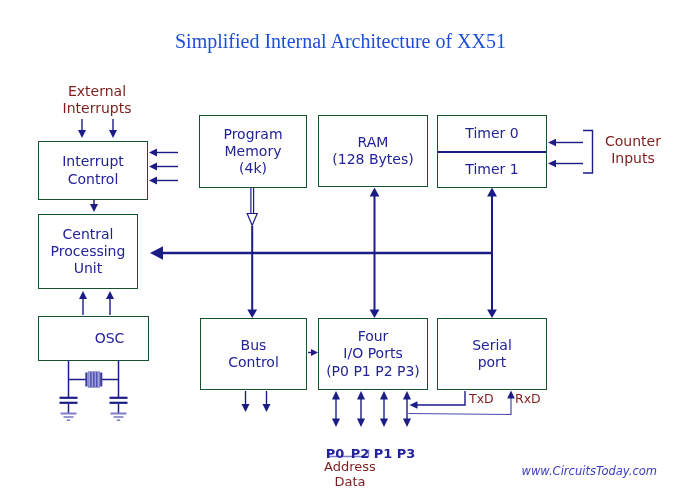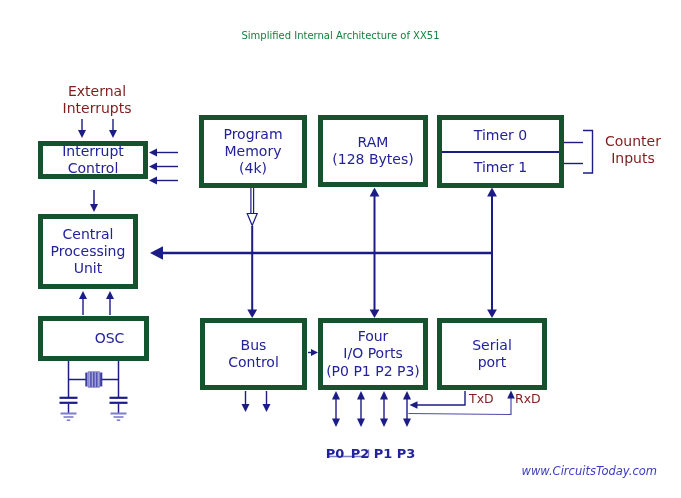--- a/index.html
+++ b/index.html
@@ -3,33 +3,33 @@
 <meta charset="utf-8">
 <style>
   html,body{margin:0;padding:0;background:#fff;}
   .stage{
     position:relative;width:681px;height:498px;background:#ffffff;
     font-family:"DejaVu Sans","Liberation Sans",sans-serif;
     color:#22229a;overflow:hidden;
   }
   .title{
     position:absolute;top:30px;left:0;width:100%;text-align:center;
-    font-size:10px;color:#15803d;
+    font-size:20px;color:#1d4ed8;font-family:Liberation Serif, serif;
   }
   .box{
-    position:absolute;border:5px solid #14532d;box-sizing:border-box;
+    position:absolute;border:1px solid #14532d;box-sizing:border-box;
     display:flex;align-items:center;justify-content:center;text-align:center;
     font-size:14px;line-height:1.22;white-space:pre-line;background:#fff;
   }
-  .b-ic{left:38px;top:141px;width:110px;height:38px;}
+  .b-ic{left:38px;top:141px;width:110px;height:59px;}
   .b-cpu{left:38px;top:214px;width:100px;height:75px;}
   .b-osc{left:38px;top:316px;width:111px;height:45px;padding-left:32px;}
   .b-pm{left:199px;top:115px;width:108px;height:73px;}
   .b-ram{left:318px;top:115px;width:110px;height:72px;}
-  .b-timer{left:437px;top:115px;width:127px;height:73px;flex-direction:column;padding:0;align-items:stretch;}
+  .b-timer{left:437px;top:115px;width:110px;height:73px;flex-direction:column;padding:0;align-items:stretch;}
   .b-timer .half{flex:1;display:flex;align-items:center;justify-content:center;}
   .b-timer .divider{height:2px;background:#1c1c86;}
   .b-bc{left:200px;top:318px;width:107px;height:72px;}
   .b-io{left:318px;top:318px;width:110px;height:72px;}
   .b-sp{left:437px;top:318px;width:110px;height:72px;}
   .lbl{
     position:absolute;font-size:14px;line-height:1.18;text-align:center;
     white-space:pre-line;color:#7f1d1d;
   }
   .lbl-ext{left:38px;top:83px;width:118px;}
@@ -213,15 +213,17 @@
   <div class="lbl lbl-ext">External
 Interrupts</div>
   <div class="lbl lbl-ci">Counter
 Inputs</div>
   <div class="lbl lbl-sm lbl-txd">TxD</div>
   <div class="lbl lbl-sm lbl-rxd">RxD</div>
   <div class="port p0">P0</div>
   <div class="port p2">P2</div>
   <div class="port p1">P1</div>
   <div class="port p3">P3</div>
+  <div class="lbl lbl-ad">Address
+Data</div>
   <div class="lbl-web">www.CircuitsToday.com</div>
 
 </div>
 
 </body></html>

